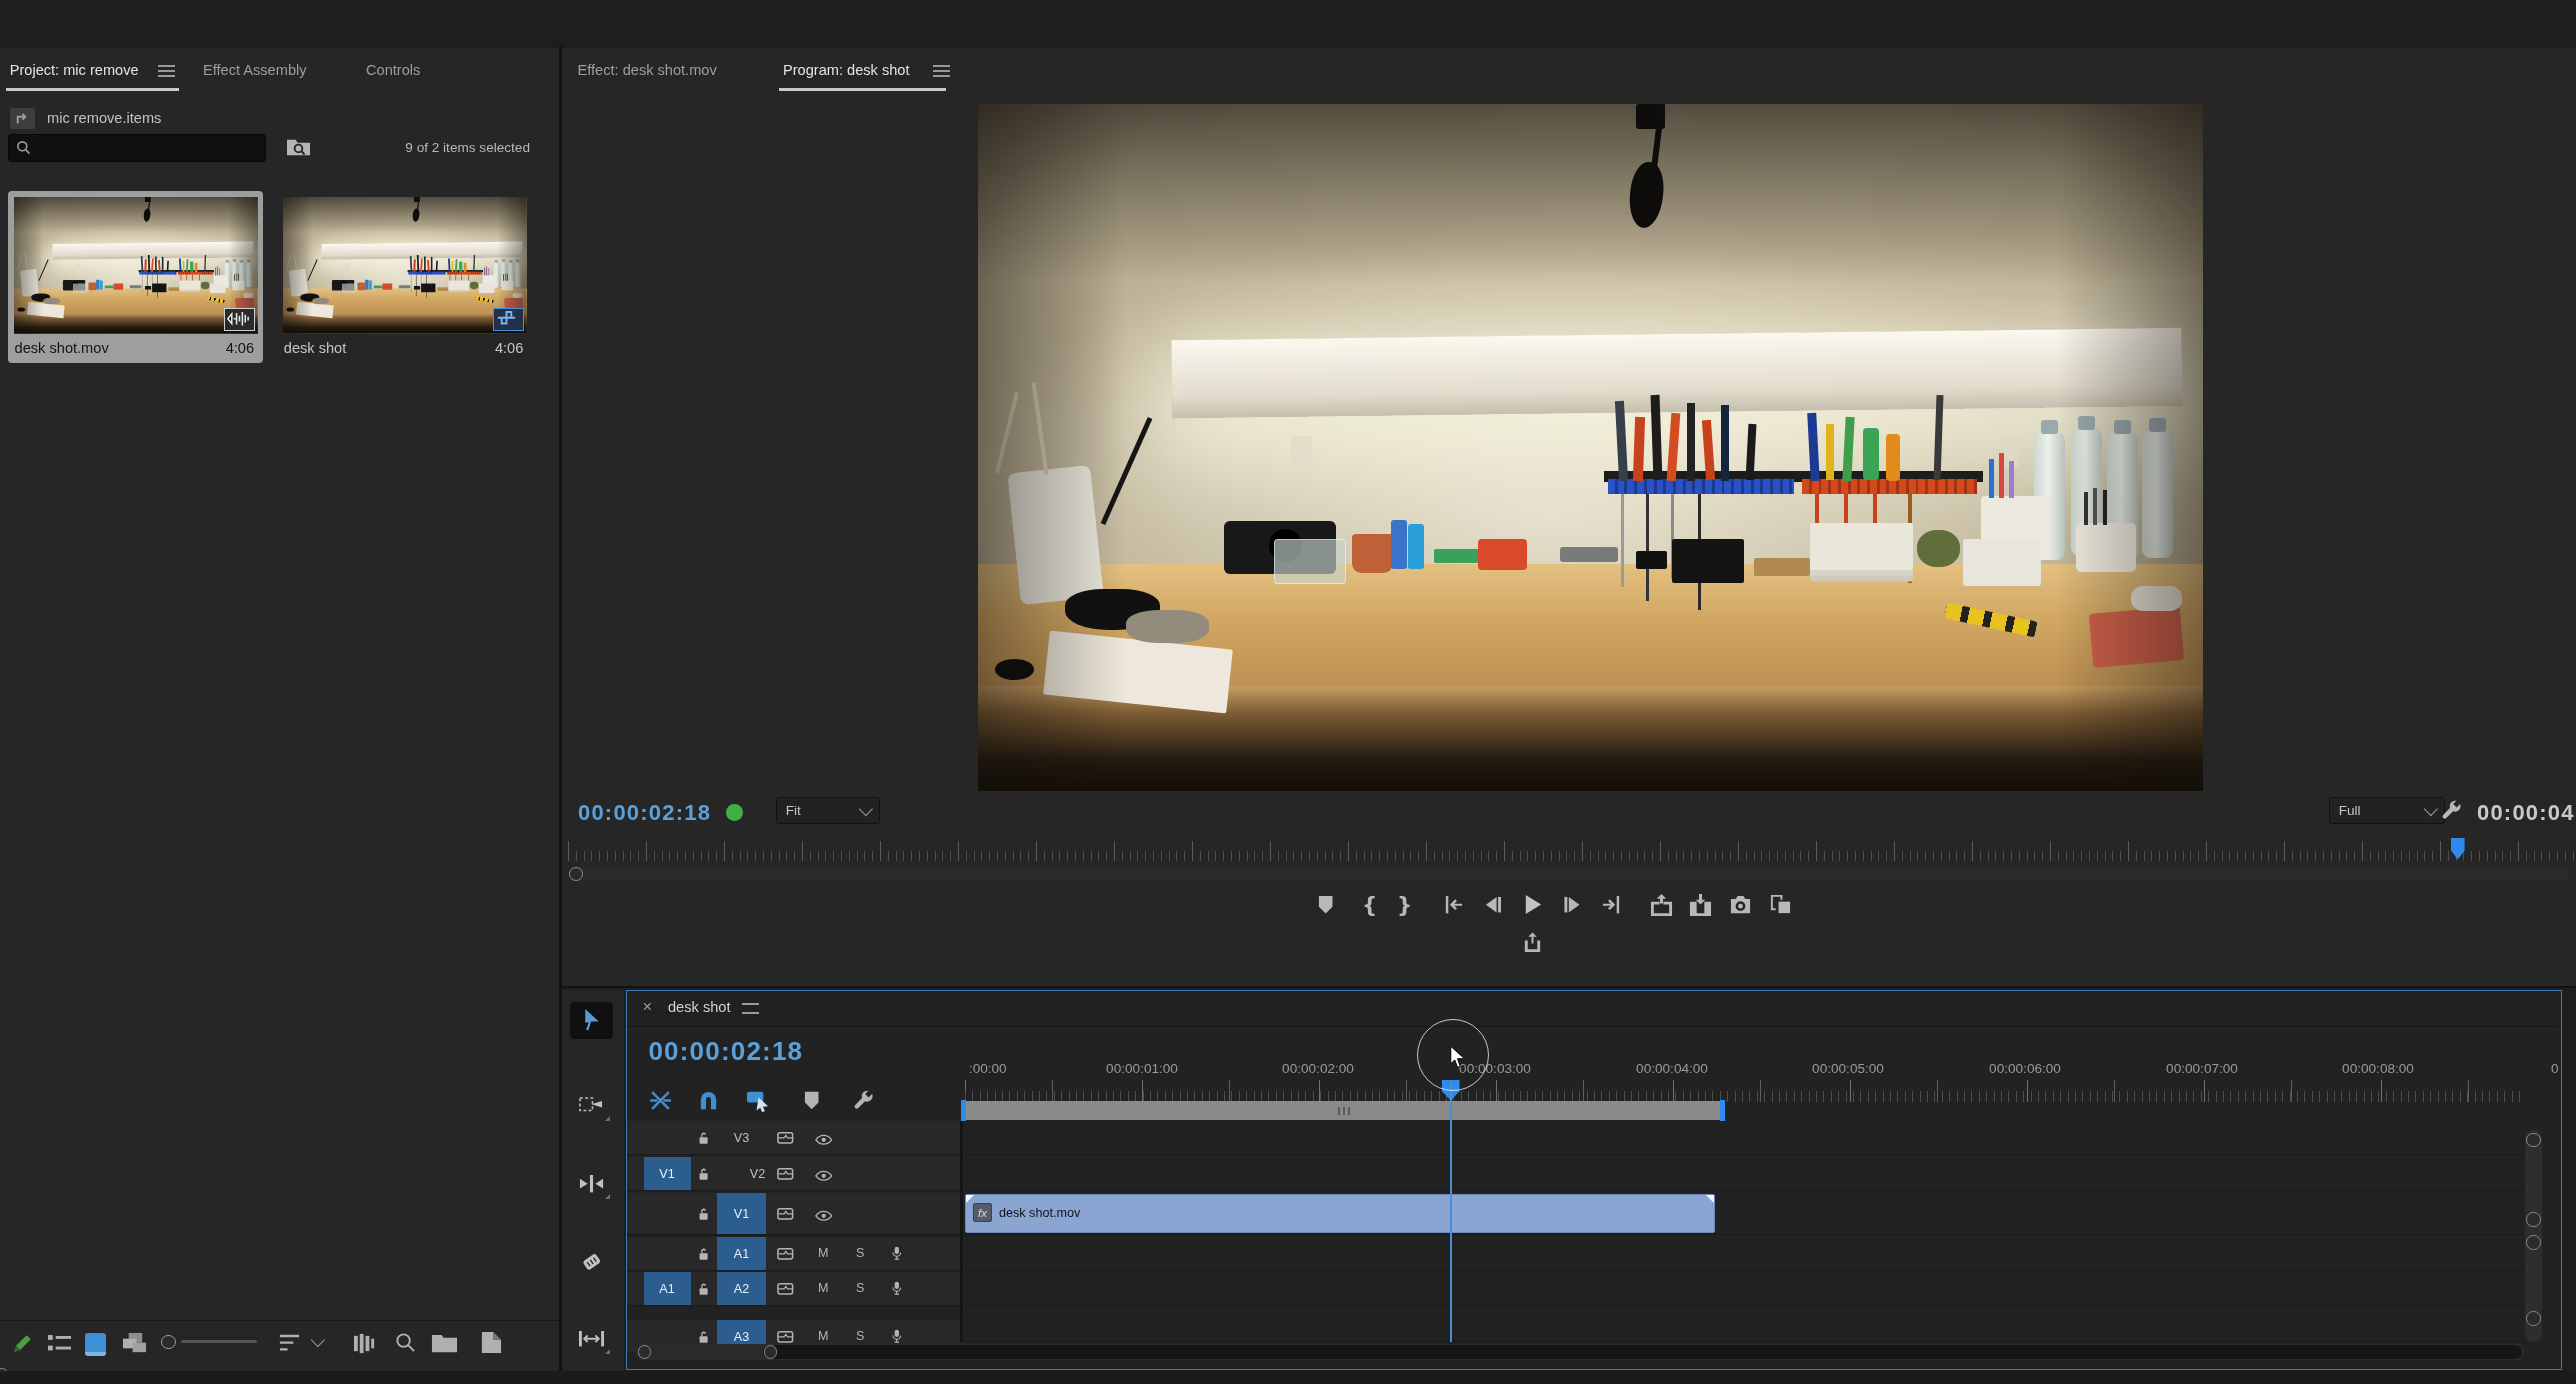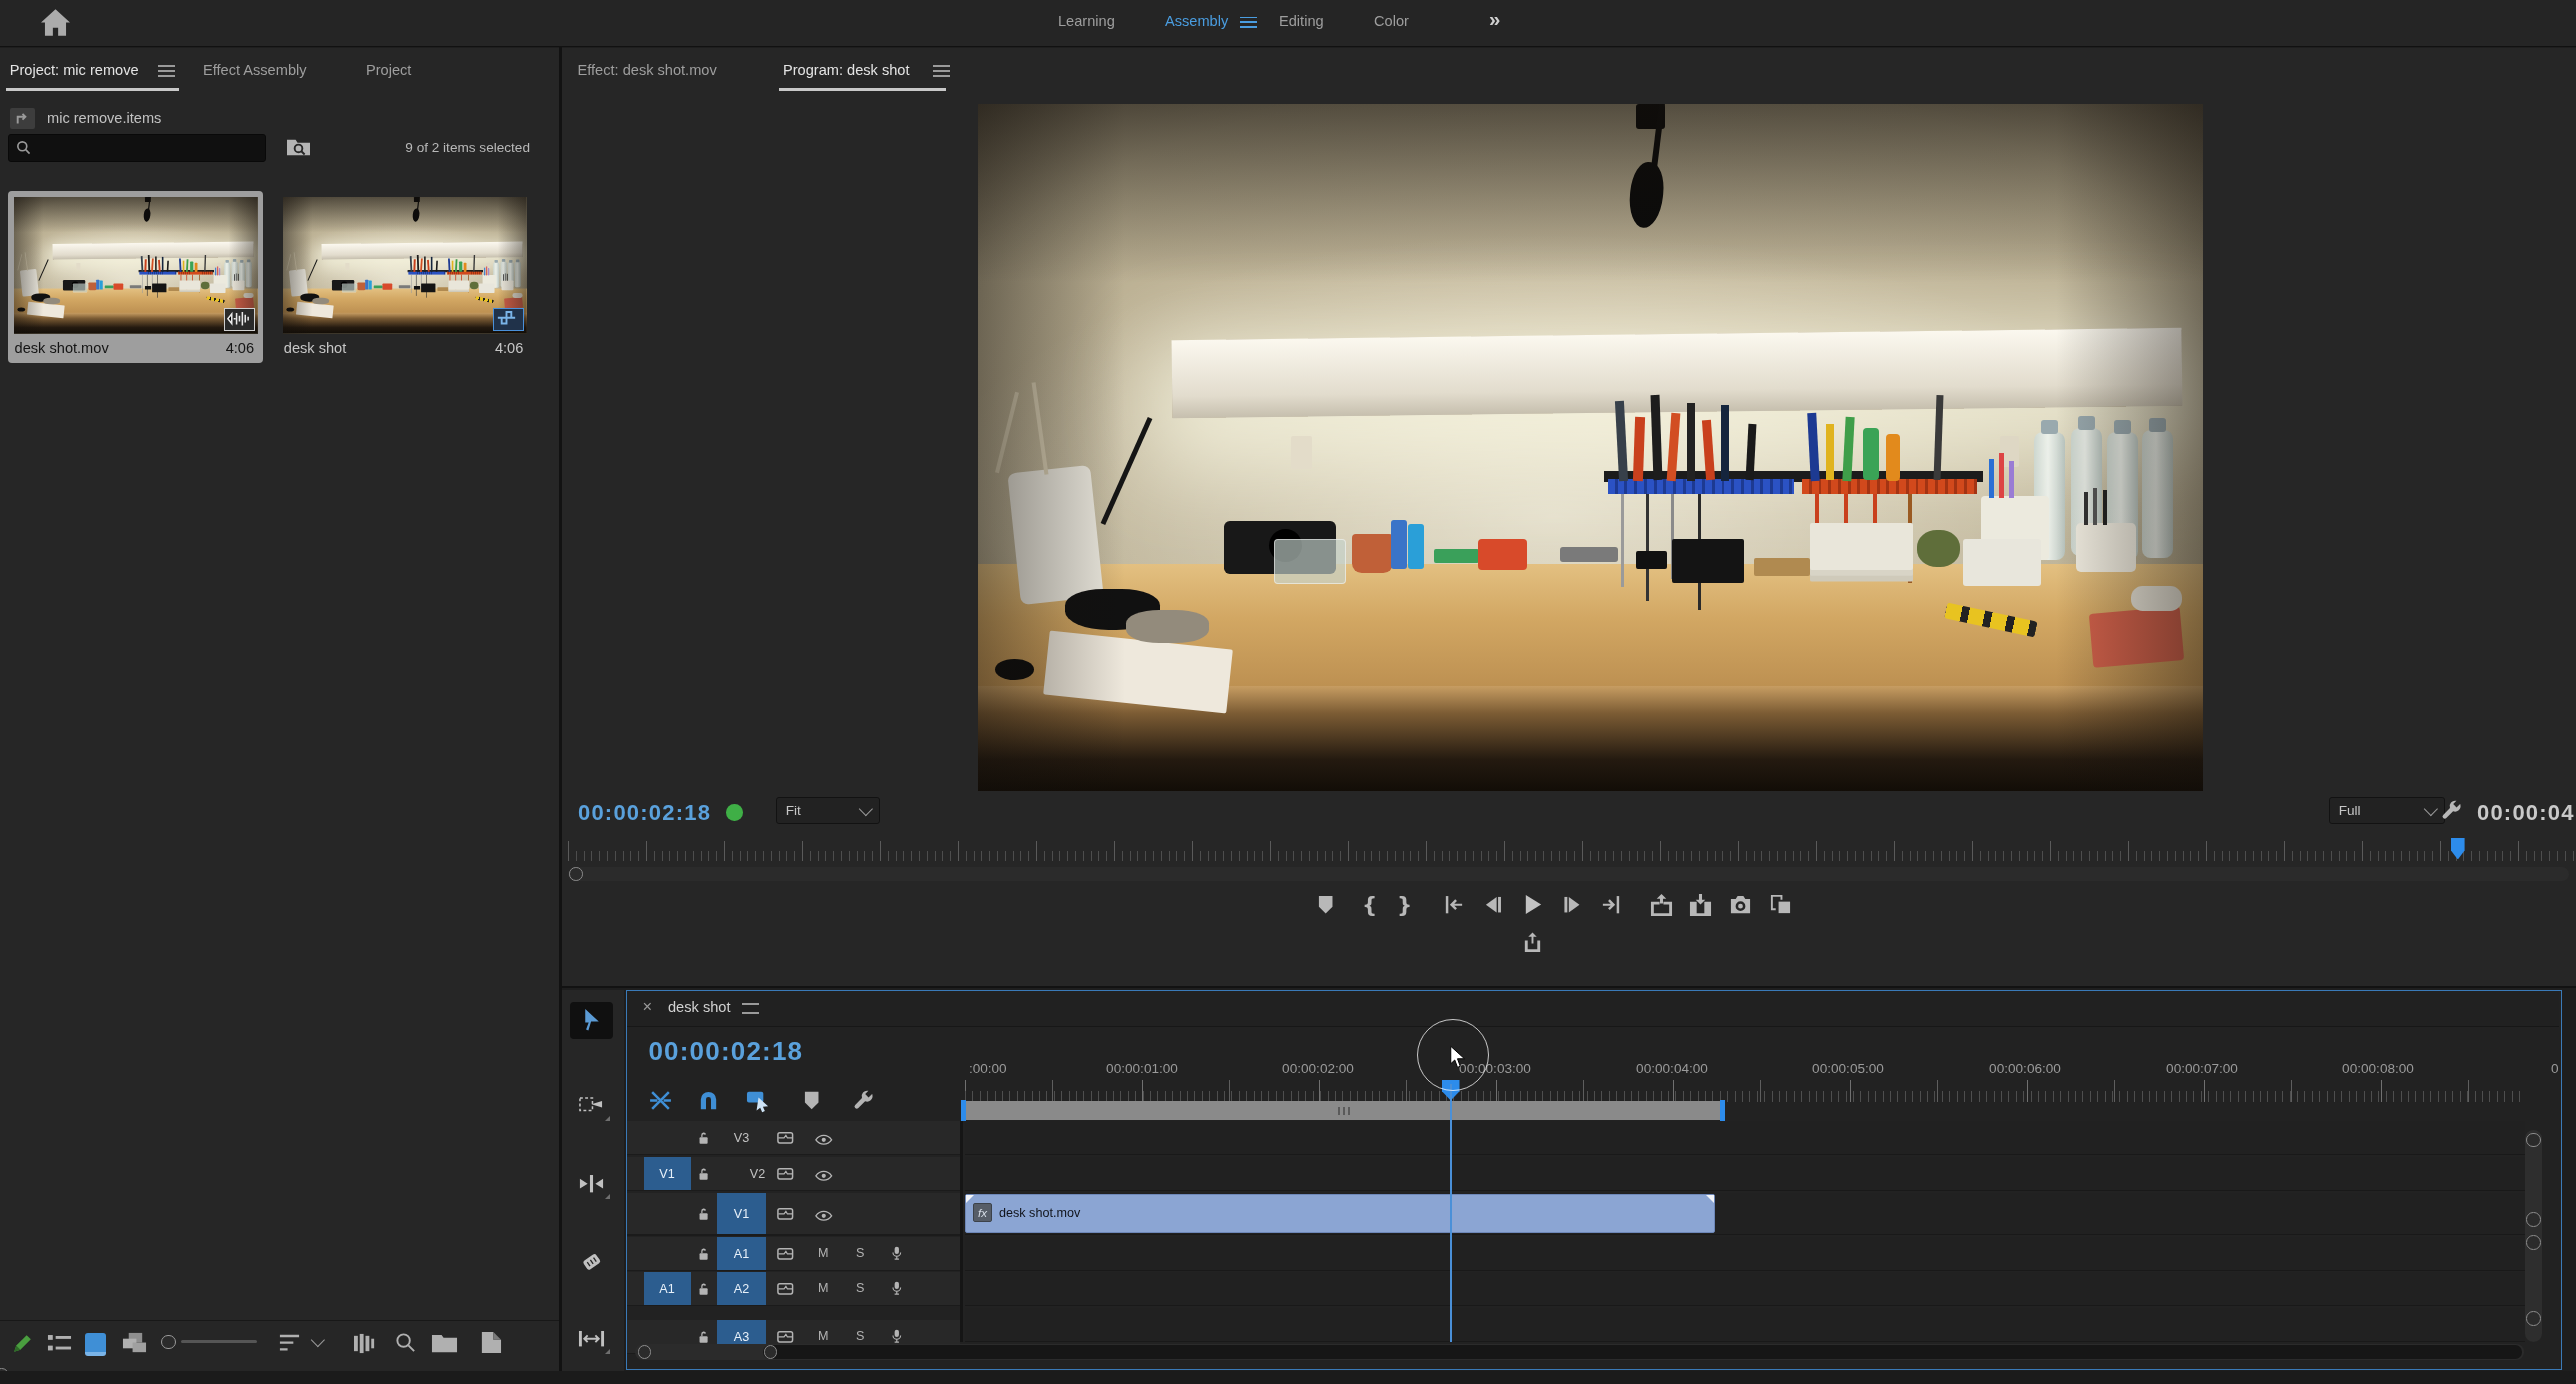--- a/index.html
+++ b/index.html
@@ -54,41 +54,28 @@
   .sc-desk-front{left:-19.4px;top:582px;width:1264px;height:105px;
      background:linear-gradient(180deg,#c79d62 0,#7c5c34 26%,#241a10 70%,#120d07 100%);}
   .bottle{width:31px;height:128px;border-radius:8.7px;background:linear-gradient(90deg,#cdd8d2,#eef3ee 45%,#b9c6c2);opacity:.92;}
   .bottle:before{content:"";position:absolute;left:6.8px;top:-11.6px;width:17.5px;height:13.6px;background:#93a5ad;border-radius:2.9px;}
 </style>
 </head>
 <body>
 
 <div class="app">
 
-  <div class="abs" style="left:0;top:0;width:2576px;height:46px;background:#252525;border-bottom:1.9px solid #111;">
-    <div class="abs" style="left:39px;top:7.8px;">
-      <svg width="33" height="29" viewBox="0 0 24 22">
-          <path d="M12 1 1 11h3v10h6v-6h4v6h6V11h3z" fill="#ababab"></path>
-        </svg>
-    </div>
-    <div class="abs tabtxt" style="left:1058px;top:12.6px;">Learning</div>
-    <div class="abs tabtxt active-b" style="left:1165px;top:12.6px;">Assembly</div>
-    <div class="abs hamb blue" style="left:1240px;top:21.4px;"></div>
-    <div class="abs tabtxt" style="left:1279px;top:12.6px;">Editing</div>
-    <div class="abs tabtxt" style="left:1374px;top:12.6px;">Color</div>
-    <div class="abs" style="left:1489px;top:7.8px;font-size:20.4px;color:#cfcfcf;font-weight:bold;">»</div>
-  </div>
 
   <div class="abs panel" style="left:0;top:48px;width:559px;height:1337px;">
 
     <div class="abs tabtxt active-w" style="left:9.7px;top:13.6px;">Project: mic remove</div>
     <div class="abs hamb" style="left:158px;top:22px;"></div>
     <div class="abs" style="left:5.8px;top:40px;width:173px;height:2.9px;background:#c8c8c8;"></div>
     <div class="abs tabtxt" style="left:203px;top:13.6px;">Effect Assembly</div>
-    <div class="abs tabtxt" style="left:366px;top:13.6px;">Project</div>
+    <div class="abs tabtxt" style="left:366px;top:13.6px;">Controls</div>
 
     <div class="abs" style="left:9.7px;top:60px;width:25px;height:21.4px;background:#3d3d3d;border-radius:1.9px;">
       <svg width="25" height="21.4" viewBox="0 0 26 22">
           <path d="M8 16V9h8M13 6l3 3-3 3" stroke="#9a9a9a" stroke-width="2" fill="none"></path>
         </svg>
     </div>
     <div class="abs txt" style="left:47px;top:62px;color:#c2c2c2;">mic remove.items</div>
 
     <div class="abs" style="left:7.8px;top:86px;width:256px;height:26px;background:#101010;border:1px solid #090909;border-radius:2.9px;">
       <svg class="abs" style="left:6.8px;top:4.9px;" width="15.5" height="15.5" viewBox="0 0 16 16">

